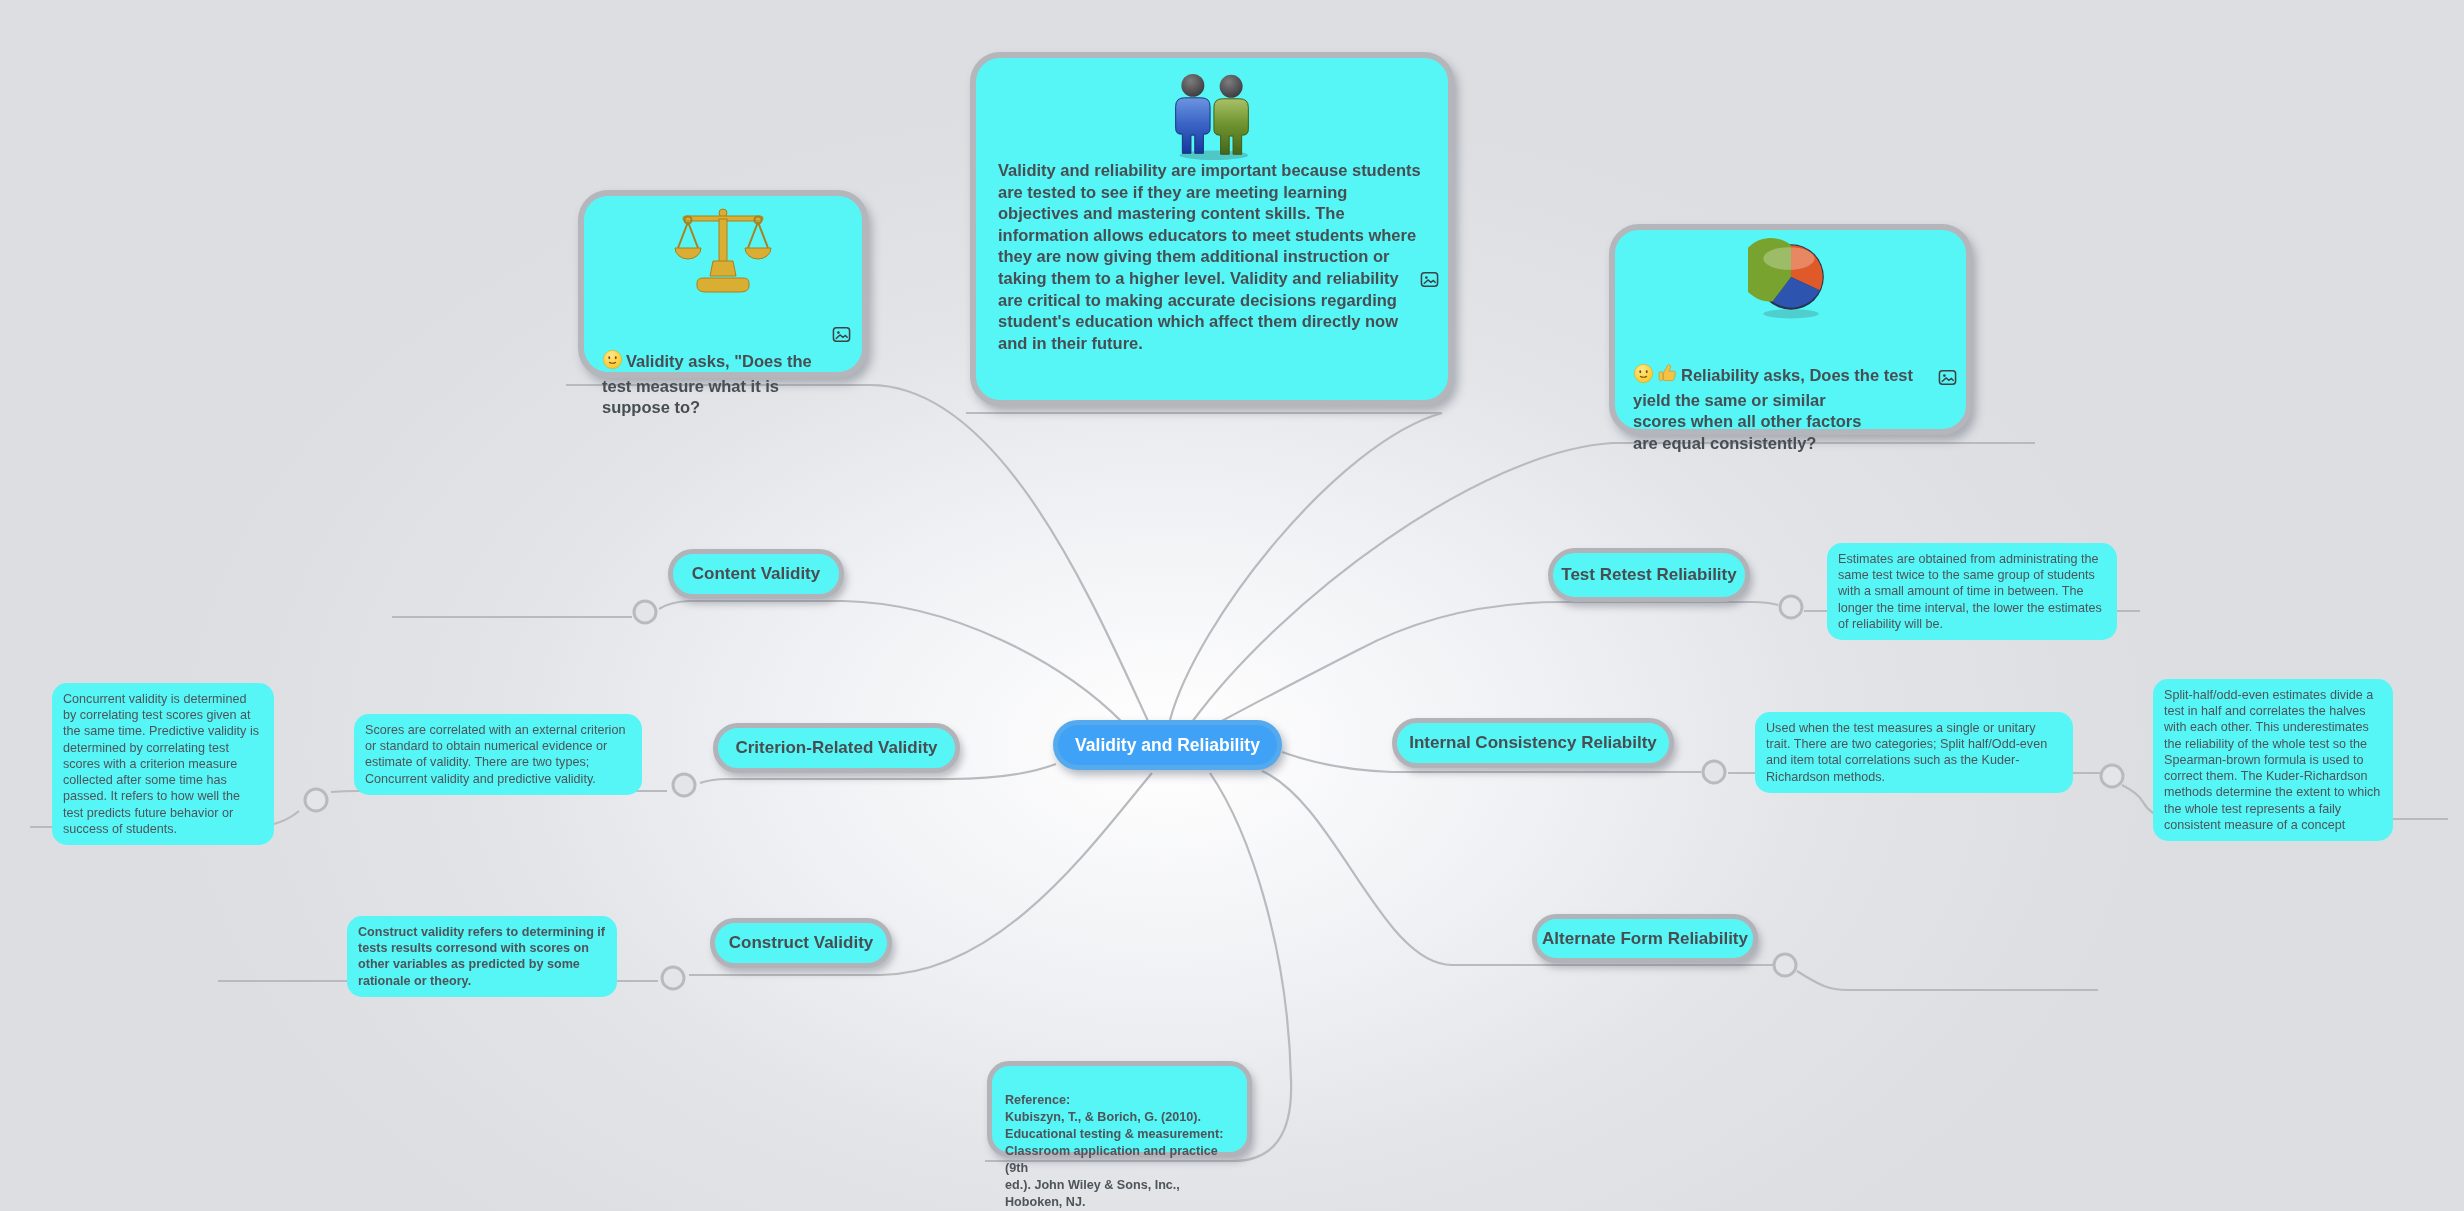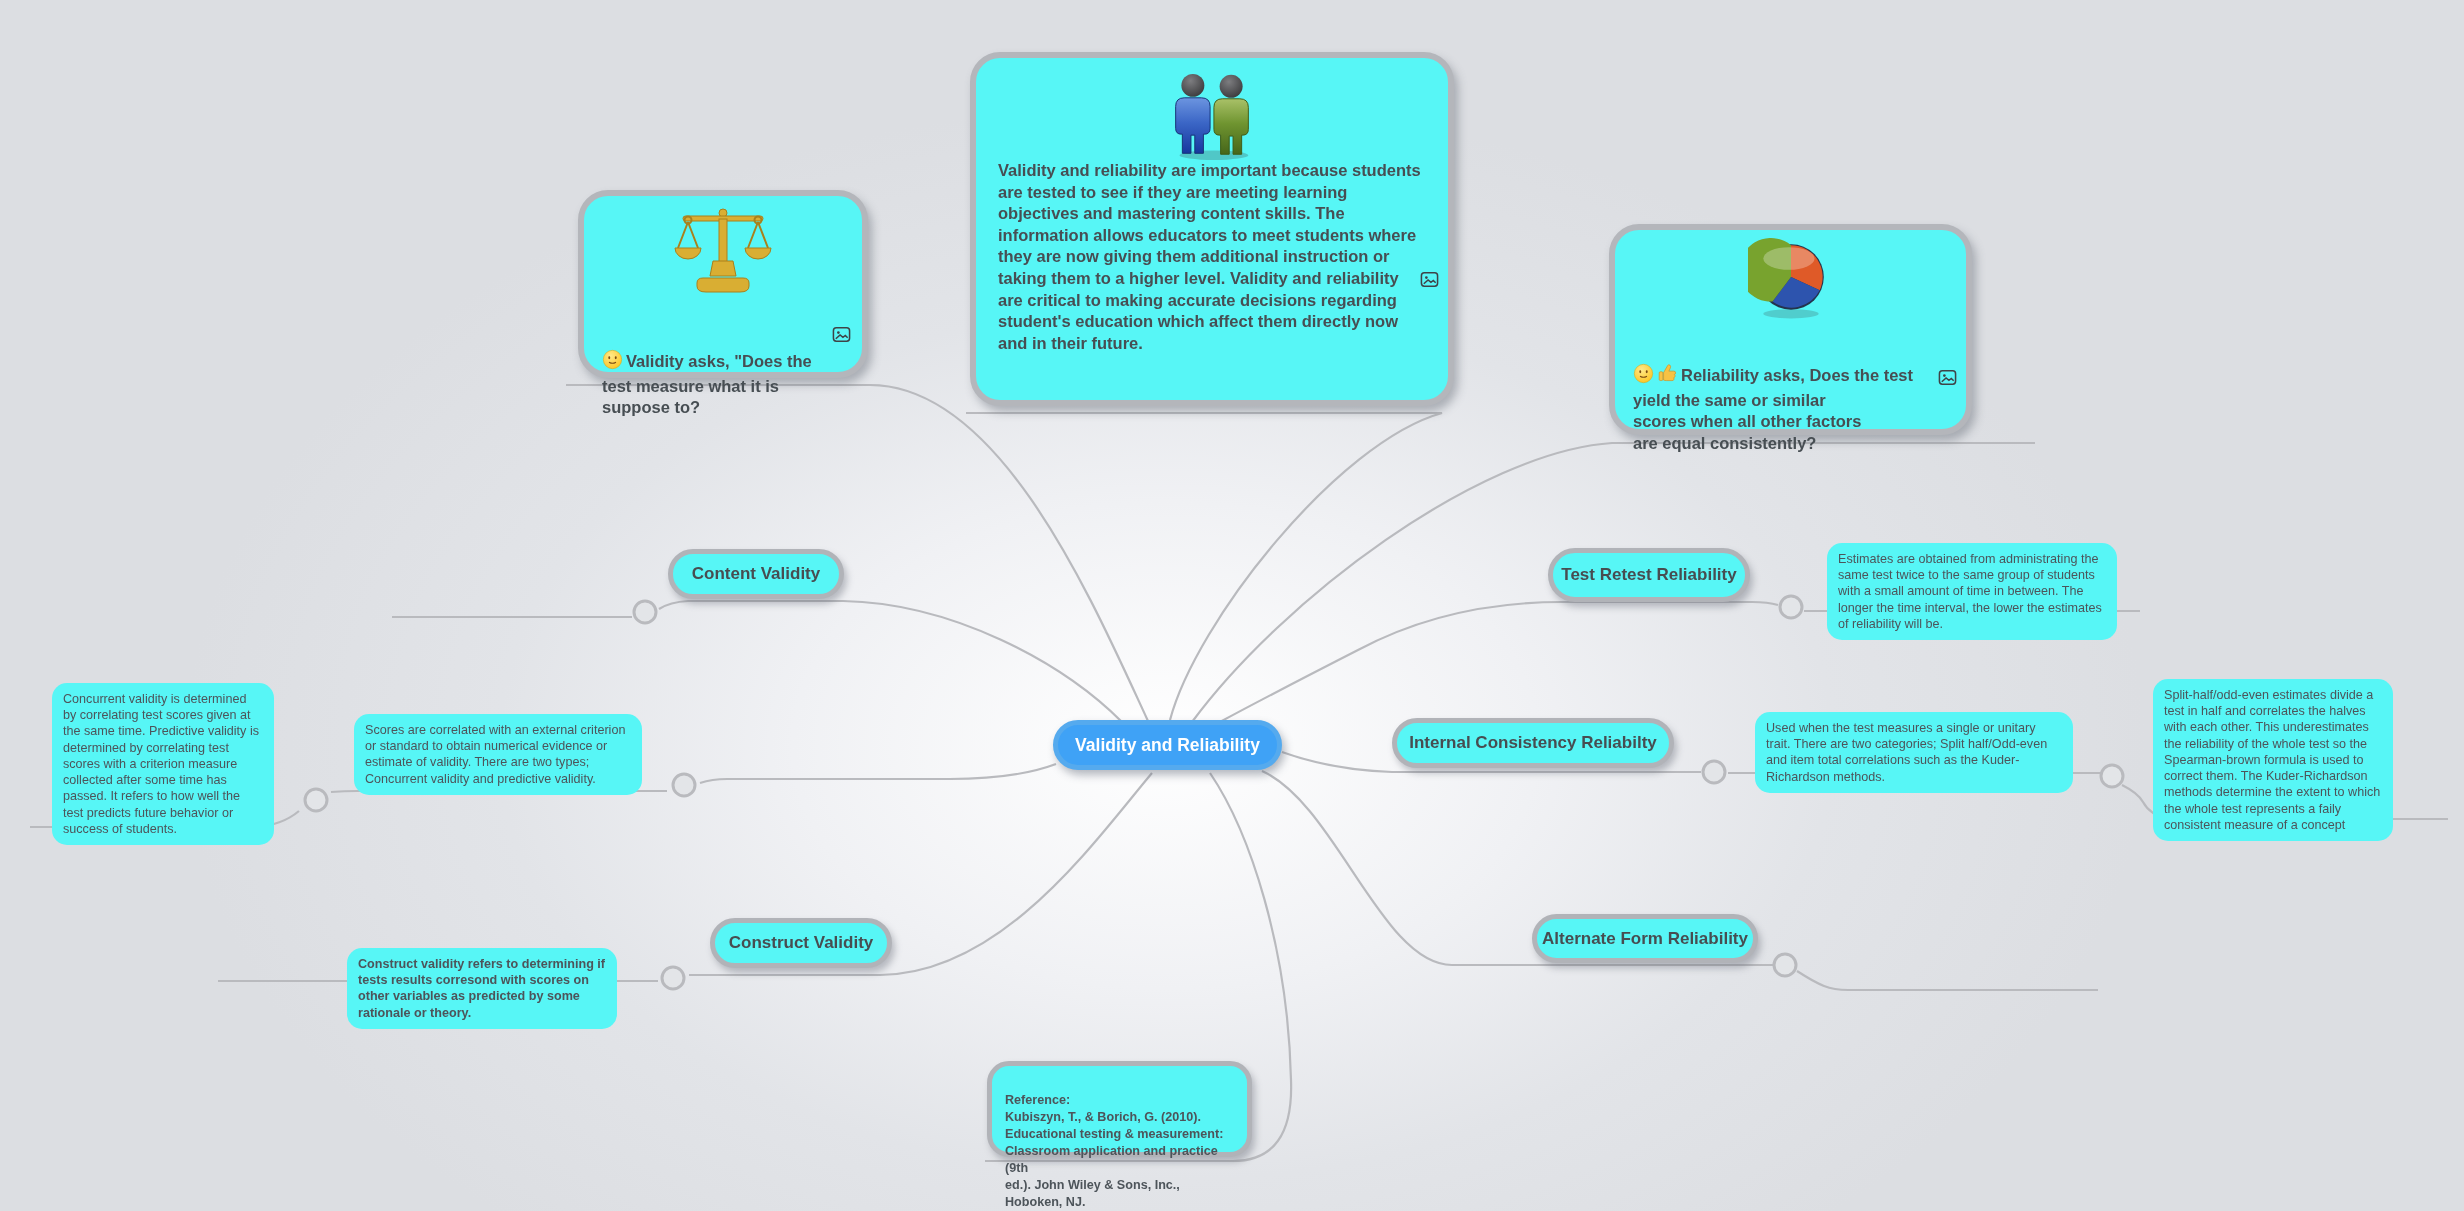--- a/index.html
+++ b/index.html
@@ -30,21 +30,21 @@
   .node.center{
     background:#3fa2f6;border-color:#55aaee;color:#ffffff;font-size:17.5px;
     box-shadow:3px 5px 8px rgba(90,100,115,.45);
   }
 
   
   .bubble{
     background:#57f6f6;border-radius:15px;padding:8px 11px;
     font-size:12.6px;line-height:1.29;color:#4d545a;
   }
-  .bubble.bold{font-weight:bold;margin-top:32px;}
+  .bubble.bold{font-weight:bold;}
   .pre{white-space:pre-line;}
 
   
   .refbox{
     background:#57f6f6;border:5px solid #b1b3b8;border-radius:22px;
     box-shadow:3px 5px 7px rgba(100,106,118,.4);
     padding:9px 13px;font-size:12.6px;line-height:1.35;font-weight:bold;color:#4d545a;
     white-space:pre-line;
   }
 
@@ -219,20 +219,23 @@
   </div>
 
   <div class="el node center" style="left:1053px;top:720px;width:229px;height:50px;">
     <span>Validity and Reliability</span>
   </div>
 
   <div class="el node" style="left:668px;top:549px;width:176px;height:50px;">
     <span>Content Validity</span>
   </div>
 
+  <div class="el node" style="left:713px;top:723px;width:247px;height:50px;">
+    <span>Criterion-Related Validity</span>
+  </div>
   <div class="el bubble" style="left:354px;top:714px;width:288px;">
     <span>Scores are correlated with an external criterion or standard to obtain numerical evidence or estimate of validity. There are two types; Concurrent validity and predictive validity.</span>
   </div>
   <div class="el bubble" style="left:52px;top:683px;width:222px;">
     <span>Concurrent validity is determined by correlating test scores given at the same time. Predictive validity is determined by correlating test scores with a criterion measure collected after some time has passed. It refers to how well the test predicts future behavior or success of students.</span>
   </div>
 
   <div class="el node" style="left:710px;top:918px;width:182px;height:50px;">
     <span>Construct Validity</span>
   </div>

